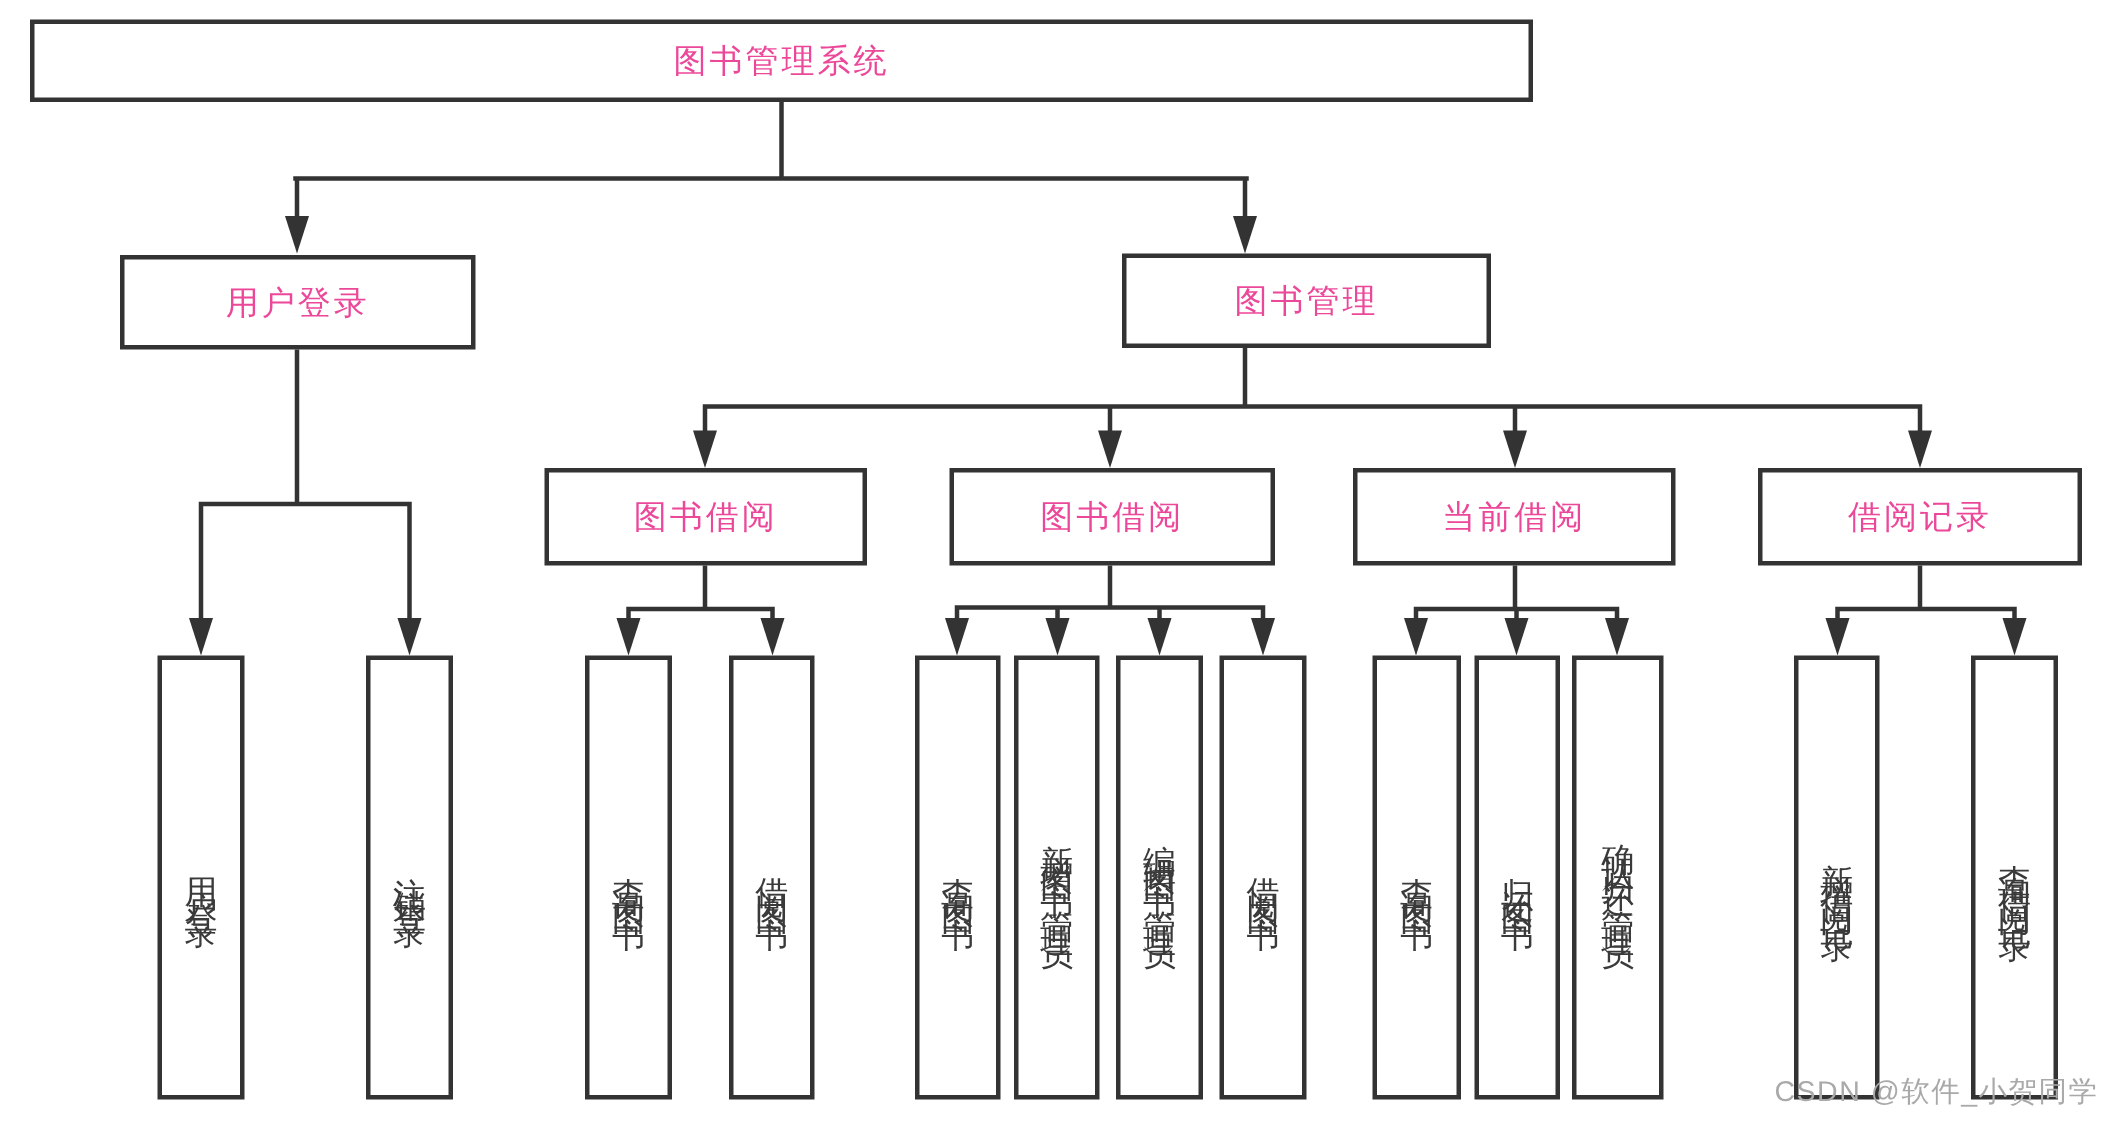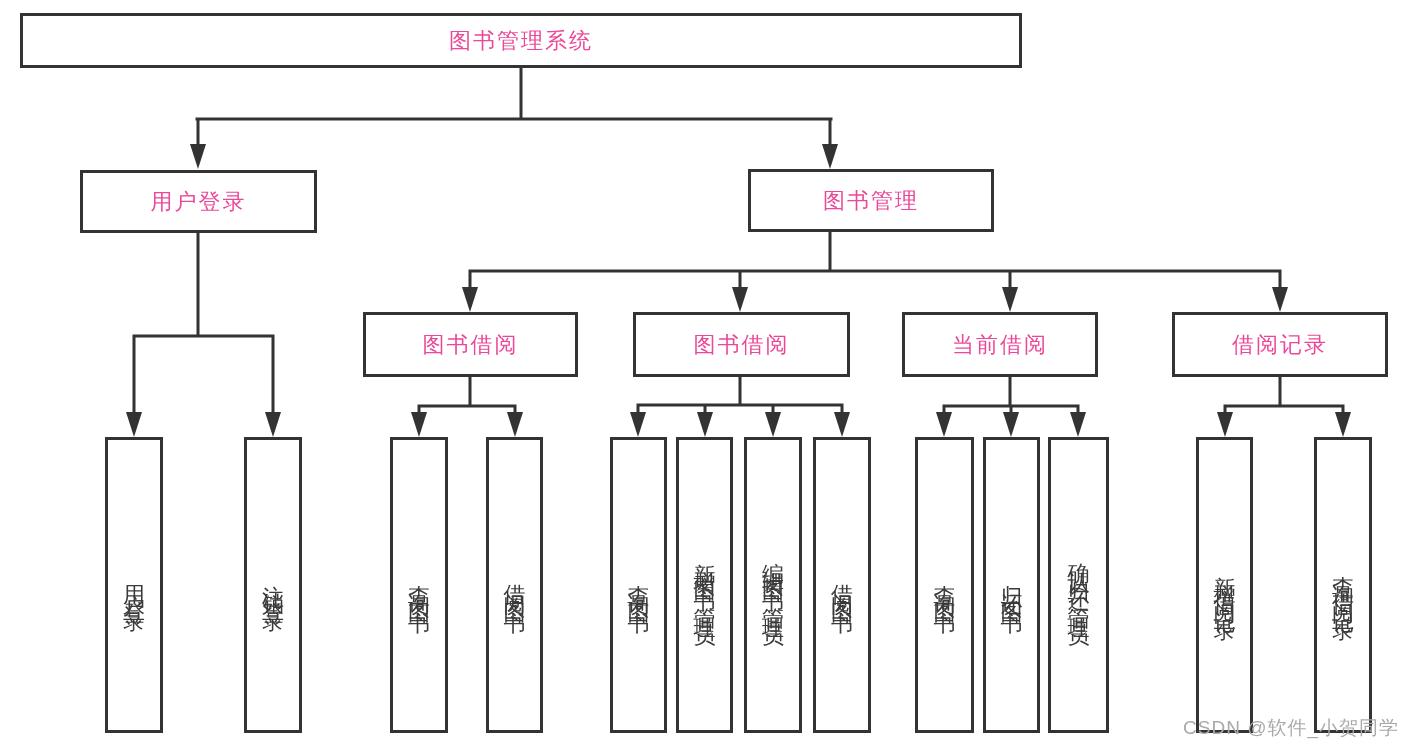--- a/index.html
+++ b/index.html
@@ -79,21 +79,21 @@
     </g>
   </svg>
 
   <div class="hnode" style="left:20px;top:13px;width:1002px;height:55px;">图书管理系统</div>
 
   <div class="hnode" style="left:80px;top:170px;width:237px;height:63px;">用户登录</div>
   <div class="hnode" style="left:748px;top:169px;width:246px;height:63px;">图书管理</div>
 
   <div class="hnode" style="left:363px;top:312px;width:215px;height:65px;">图书借阅</div>
   <div class="hnode" style="left:633px;top:312px;width:217px;height:65px;text-align:right;">图书借阅</div>
-  <div class="hnode" style="left:902px;top:312px;width:196px;height:65px;">当前借阅</div>
+  <div class="hnode" style="left:902px;top:312px;width:215px;height:65px;">当前借阅</div>
   <div class="hnode" style="left:1172px;top:312px;width:216px;height:65px;">借阅记录</div>
 
   <div class="vnode" style="left:105px;top:437px;width:58px;height:296px;">
     <span class="vtext">用户登录</span>
   </div>
   <div class="vnode" style="left:244px;top:437px;width:58px;height:296px;">
     <span class="vtext">注销登录</span>
   </div>
 
   <div class="vnode" style="left:390px;top:437px;width:58px;height:296px;">

